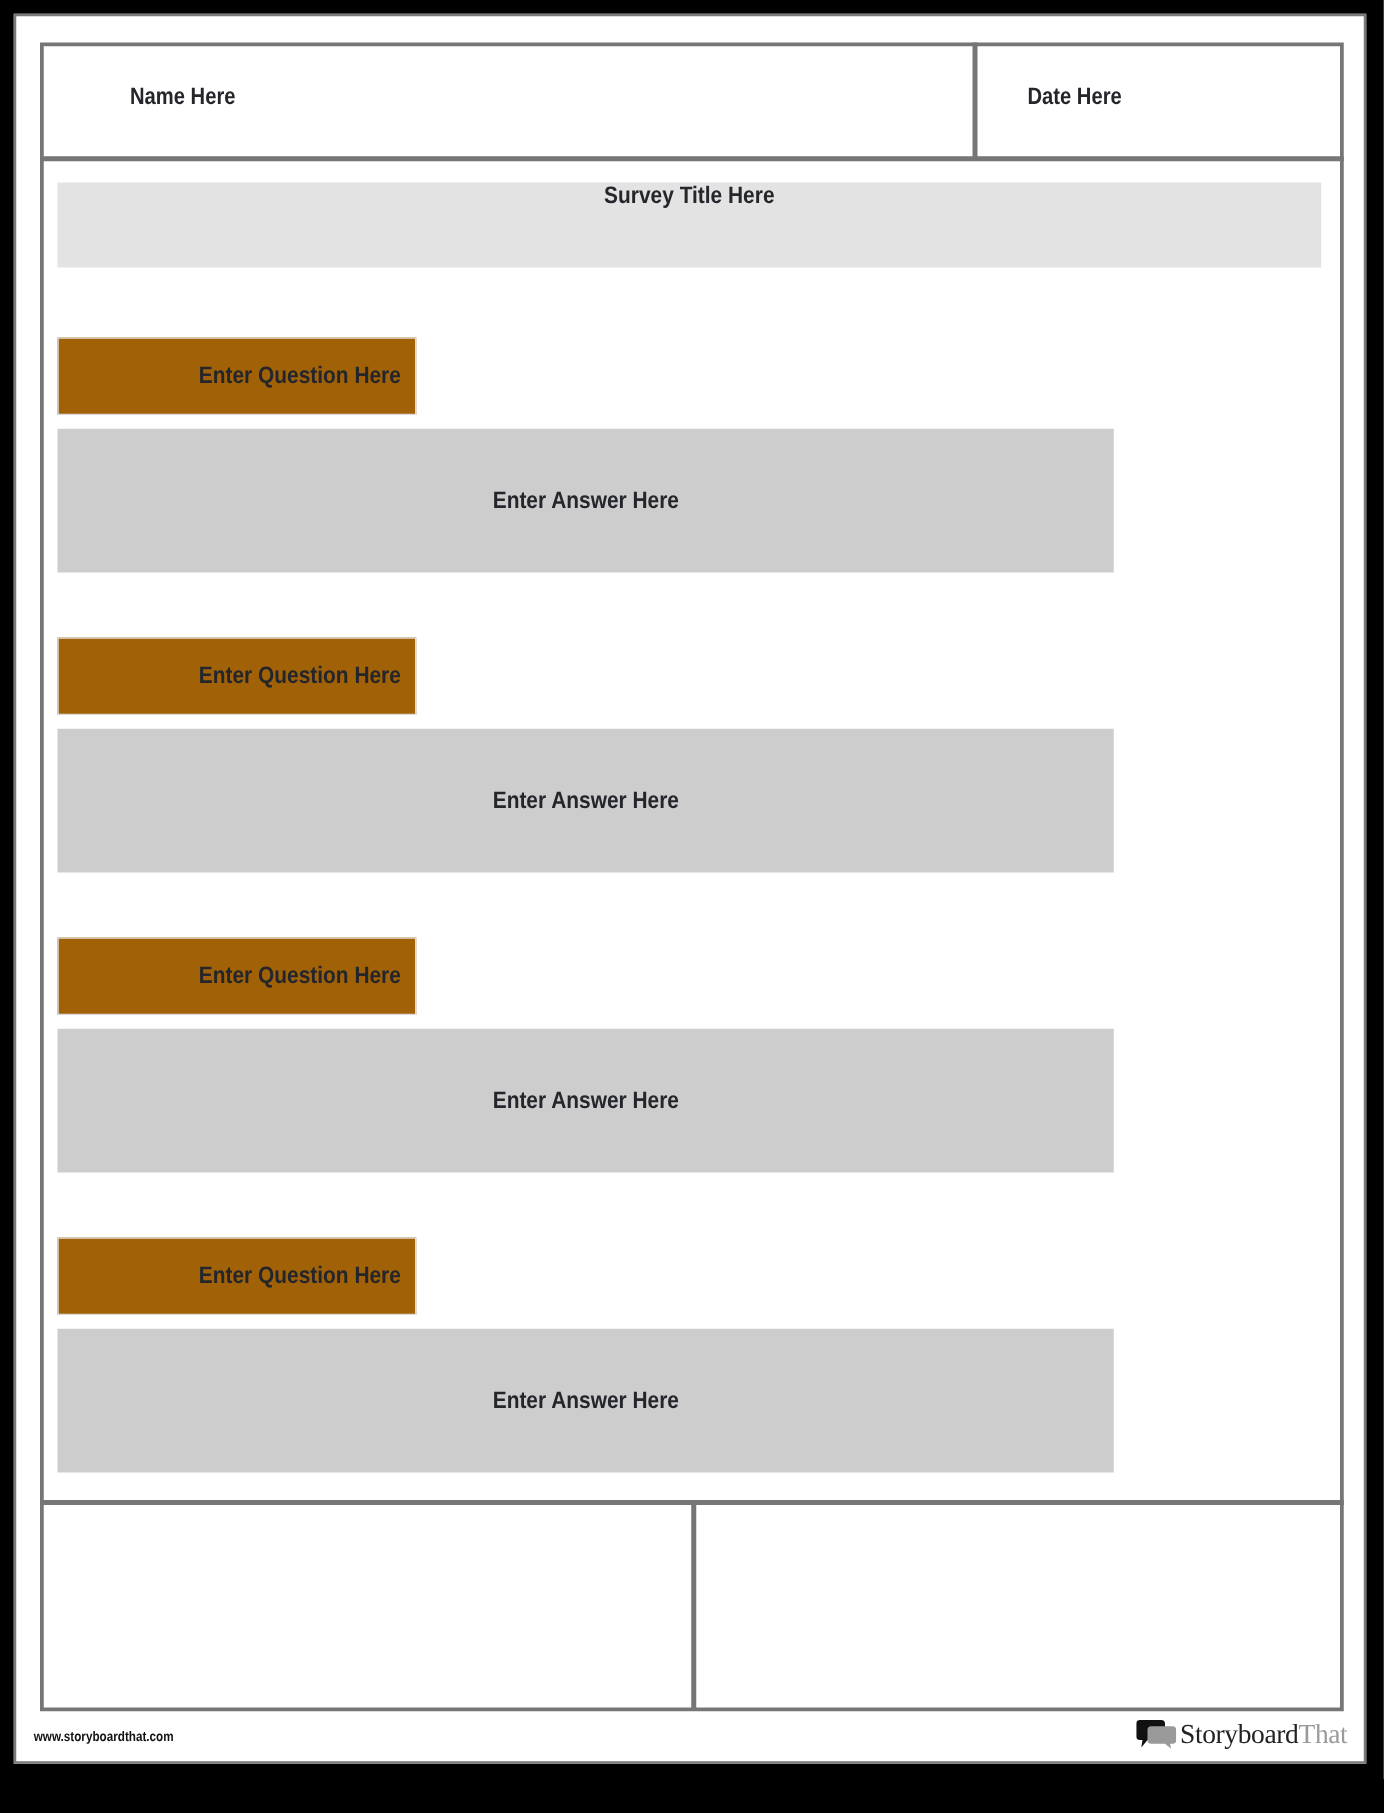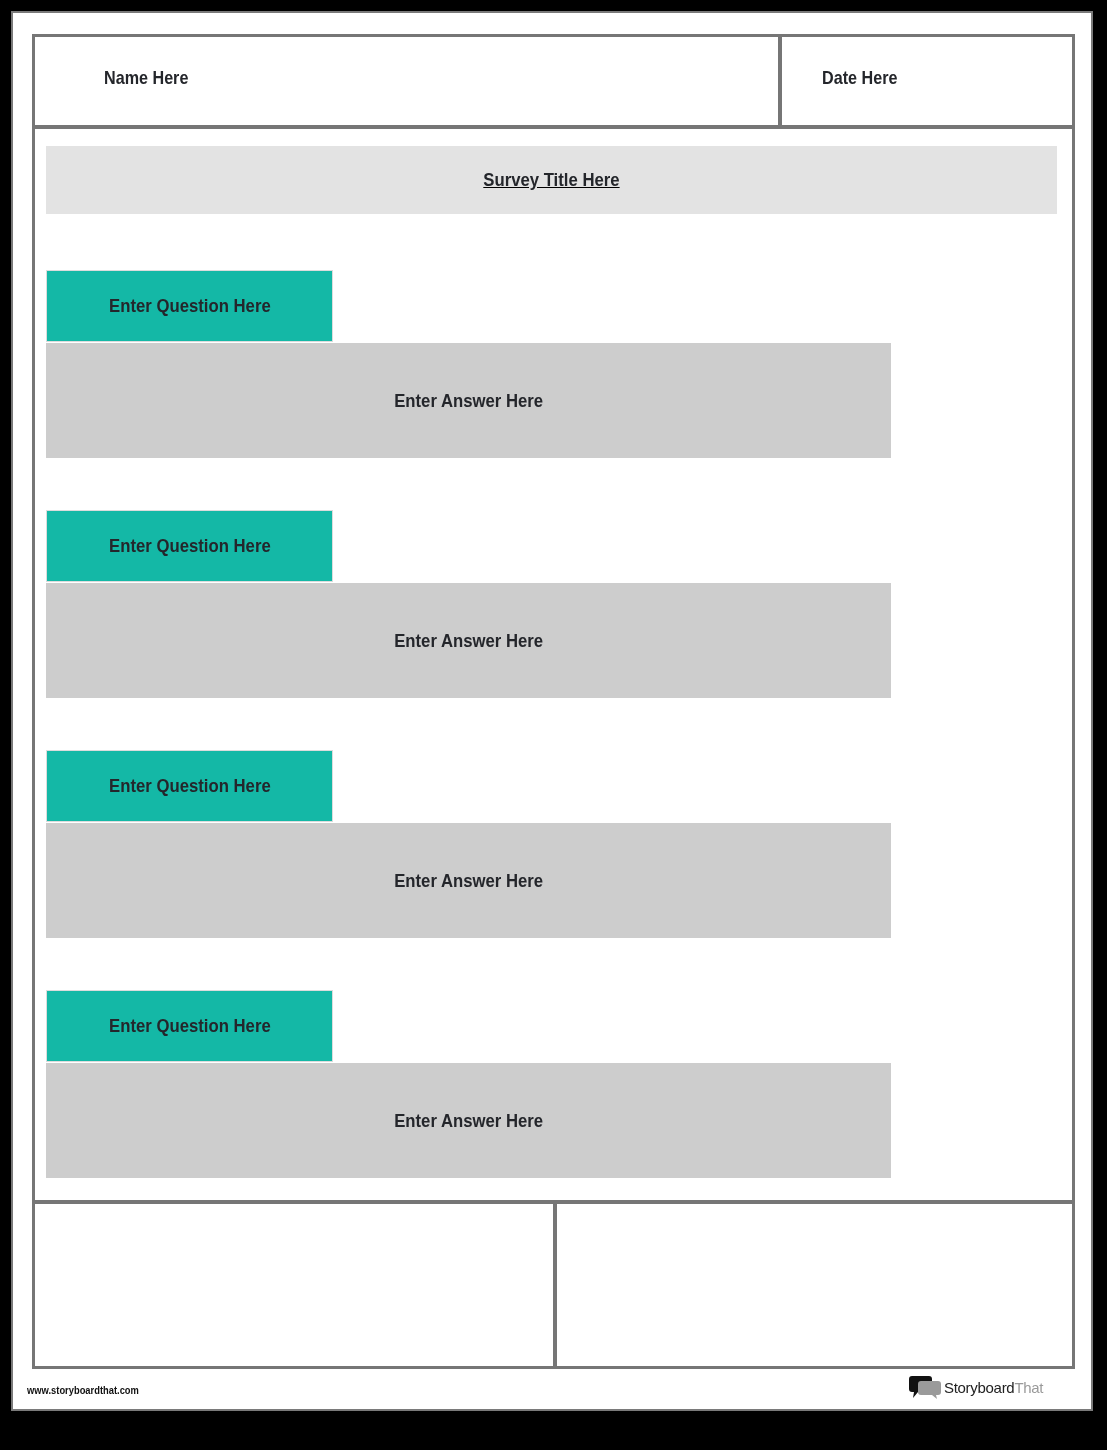--- a/index.html
+++ b/index.html
@@ -43,38 +43,38 @@
       color: #24262b;
       transform: scaleX(0.85);
       transform-origin: left center;
       white-space: nowrap;
     }
     .title-bar {
       position: absolute;
       left: 46px; top: 146px;
       width: 1011px; height: 68px;
       background: #e3e3e3;
-      display: flex; align-items: center; justify-content: center; text-decoration: underline;
+      display: flex; justify-content: center;
     }
     .box-text {
       font-family: "Liberation Sans", sans-serif;
       font-weight: bold;
       font-size: 19px;
       color: #24262b;
       transform: scaleX(0.88);
       white-space: nowrap;
     }
     .q-box {
       position: absolute;
       left: 46px;
-      width: 287px; height: 72px;
-      background: #14b8a6;
+      width: 287px; height: 62px;
+      background: #a16207;
       border: 1px solid #dcdcdc;
       box-sizing: border-box;
-      display: flex; align-items: center; justify-content: center;
+      display: flex; align-items: center; justify-content: flex-end;
     }
     .a-box {
       position: absolute;
       left: 46px;
       width: 845px; height: 115px;
       background: #cdcdcd;
       display: flex; align-items: center; justify-content: center;
     }
     .footer-url {
       position: absolute;
@@ -88,22 +88,22 @@
       white-space: nowrap;
     }
     .brand {
       position: absolute;
       left: 909px; top: 1374px;
       height: 26px;
       display: flex; align-items: center;
     }
     .brand-icon { width: 32px; height: 26px; margin-right: 3px; }
     .brand-text {
-      font-family: Liberation Sans, sans-serif;
-      font-size: 15px;
+      font-family: Liberation Serif, serif;
+      font-size: 22px;
       letter-spacing: -0.3px;
       white-space: nowrap;
     }
     .brand-a { color: #222222; }
     .brand-b { color: #9a9a9a; }
   </style>
 </head>
 <body>
 
 <div class="page"></div>

